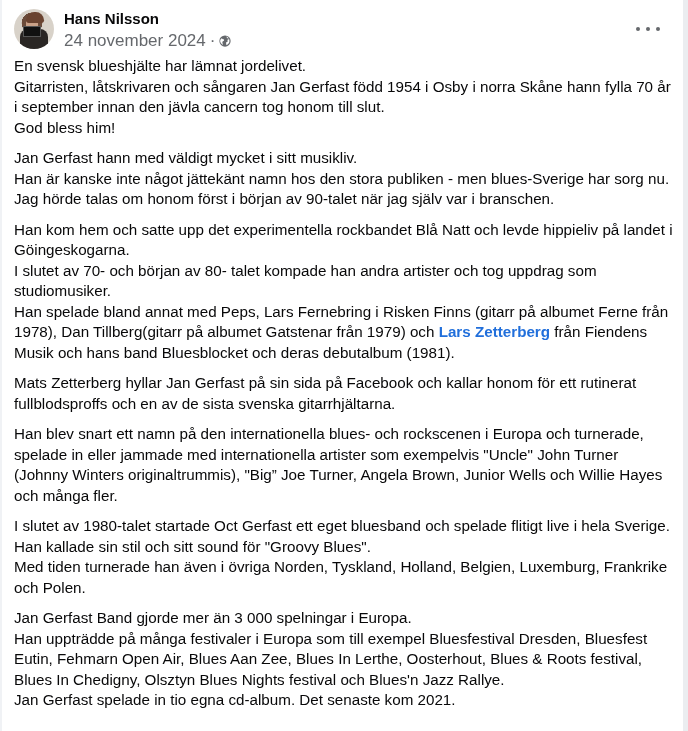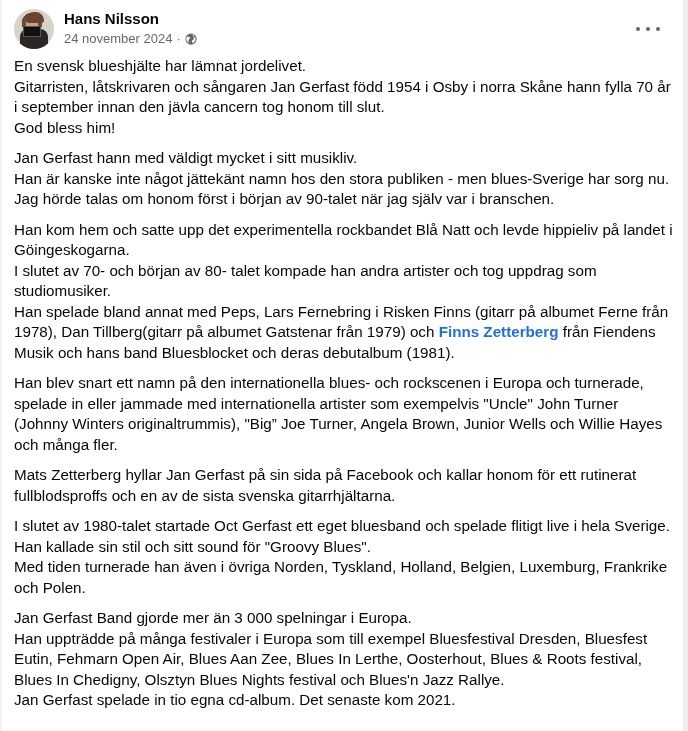--- a/index.html
+++ b/index.html
@@ -61,21 +61,21 @@
       position: absolute;
       left: 50px; top: 4px;
       font-size: 15px;
       font-weight: bold;
       color: #080809;
       white-space: nowrap;
     }
     .meta {
       position: absolute;
       left: 50px; top: 25px;
-      font-size: 13px;
+      font-size: 17px;
       color: #65686c;
       white-space: nowrap;
       display: flex;
       align-items: center;
     }
     .meta .dot { margin: 0 4px; }
     .globe-icon {
       display: inline-block;
       width: 12px; height: 12px;
     }
@@ -141,23 +141,23 @@
 
   <div class="post-body">
     <p>En svensk blueshjälte har lämnat jordelivet.
 Gitarristen, låtskrivaren och sångaren Jan Gerfast född 1954 i Osby i norra Skåne hann fylla 70 år i september innan den jävla cancern tog honom till slut.
 God bless him!</p>
     <p>Jan Gerfast hann med väldigt mycket i sitt musikliv.
 Han är kanske inte något jättekänt namn hos den stora publiken - men blues-Sverige har sorg nu.
 Jag hörde talas om honom först i början av 90-talet när jag själv var i branschen.</p>
     <p><span>Han kom hem och satte upp det experimentella rockbandet Blå Natt och levde hippieliv på landet i Göingeskogarna.
 I slutet av 70- och början av 80- talet kompade han andra artister och tog uppdrag som studiomusiker.
-Han spelade bland annat med Peps, Lars Fernebring i Risken Finns (gitarr på albumet Ferne från 1978), Dan Tillberg(gitarr på albumet Gatstenar från 1979) och </span><a class="link">Finns Zetterberg</a><span> från Fiendens Musik och hans band Bluesblocket och deras debutalbum (1981).</span></p>
+Han spelade bland annat med Peps, Lars Fernebring i Risken Finns (gitarr på albumet Ferne från 1978), Dan Tillberg(gitarr på albumet Gatstenar från 1979) och </span><a class="link">Lars Zetterberg</a><span> från Fiendens Musik och hans band Bluesblocket och deras debutalbum (1981).</span></p>
+    <p>Mats Zetterberg hyllar Jan Gerfast på sin sida på Facebook och kallar honom för ett rutinerat fullblodsproffs och en av de sista svenska gitarrhjältarna.</p>
     <p>Han blev snart ett namn på den internationella blues- och rockscenen i Europa och turnerade, spelade in eller jammade med internationella artister som exempelvis "Uncle" John Turner (Johnny Winters originaltrummis), "Big” Joe Turner, Angela Brown, Junior Wells och Willie Hayes och många fler.</p>
-    <p>Mats Zetterberg hyllar Jan Gerfast på sin sida på Facebook och kallar honom för ett rutinerat fullblodsproffs och en av de sista svenska gitarrhjältarna.</p>
     <p>I slutet av 1980-talet startade Oct Gerfast ett eget bluesband och spelade flitigt live i hela Sverige.
 Han kallade sin stil och sitt sound för "Groovy Blues".
 Med tiden turnerade han även i övriga Norden, Tyskland, Holland, Belgien, Luxemburg, Frankrike och Polen.</p>
     <p>Jan Gerfast Band gjorde mer än 3 000 spelningar i Europa.
 Han uppträdde på många festivaler i Europa som till exempel Bluesfestival Dresden, Bluesfest Eutin, Fehmarn Open Air, Blues Aan Zee, Blues In Lerthe, Oosterhout, Blues &amp; Roots festival, Blues In Chedigny, Olsztyn Blues Nights festival och Blues'n Jazz Rallye.
 Jan Gerfast spelade in tio egna cd-album. Det senaste kom 2021.</p>
   </div>
 </div>
 
 </body></html>

